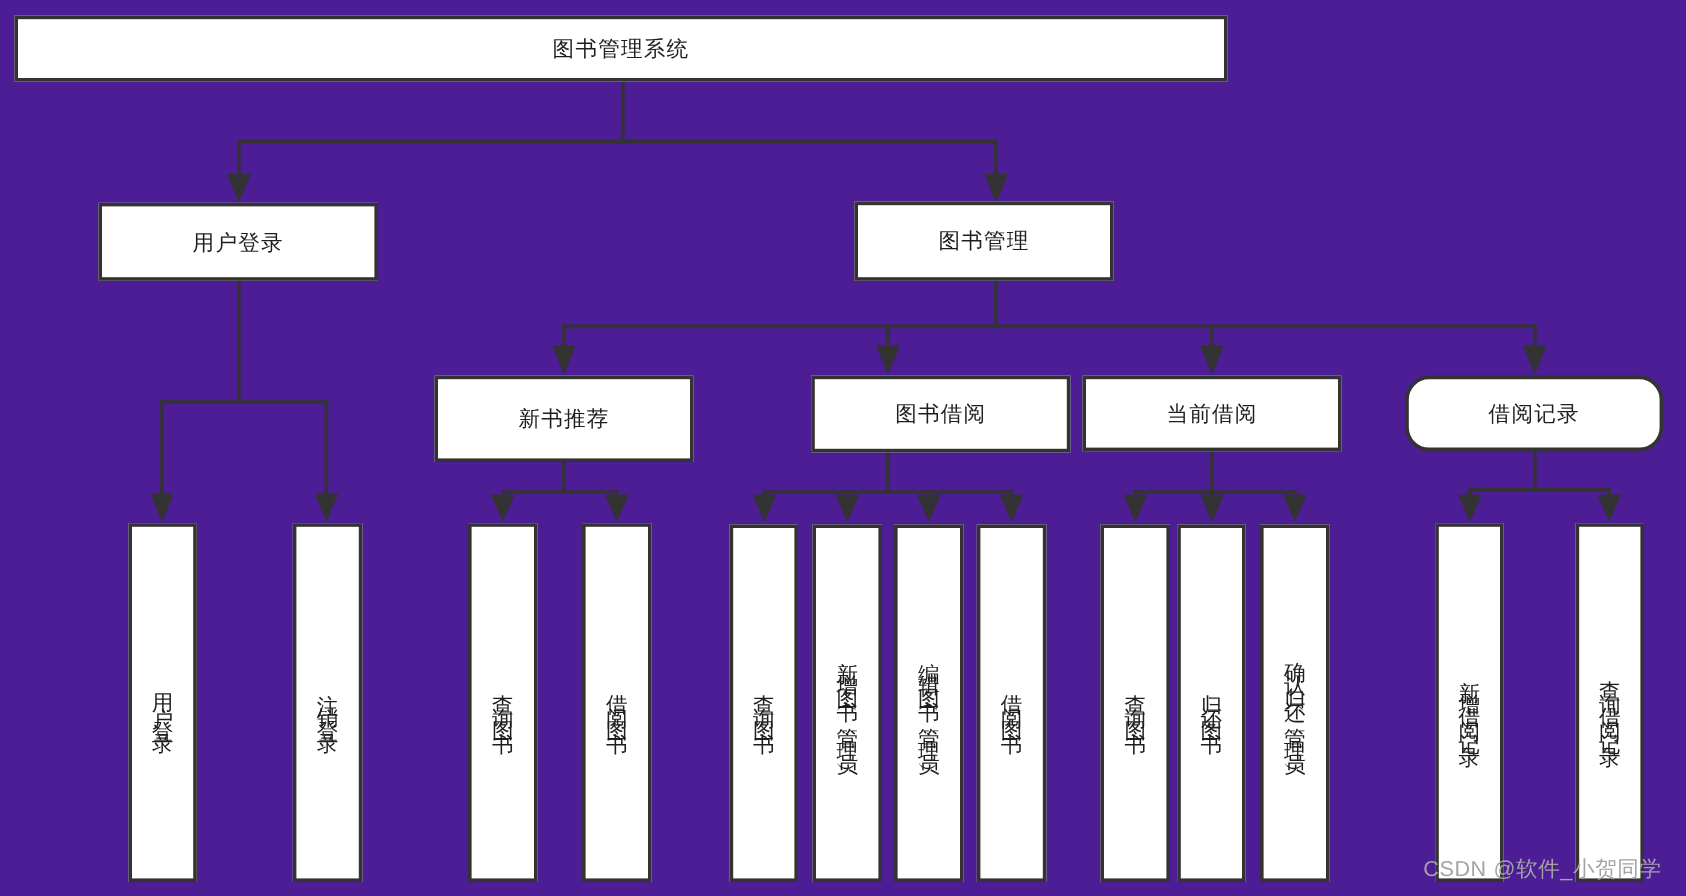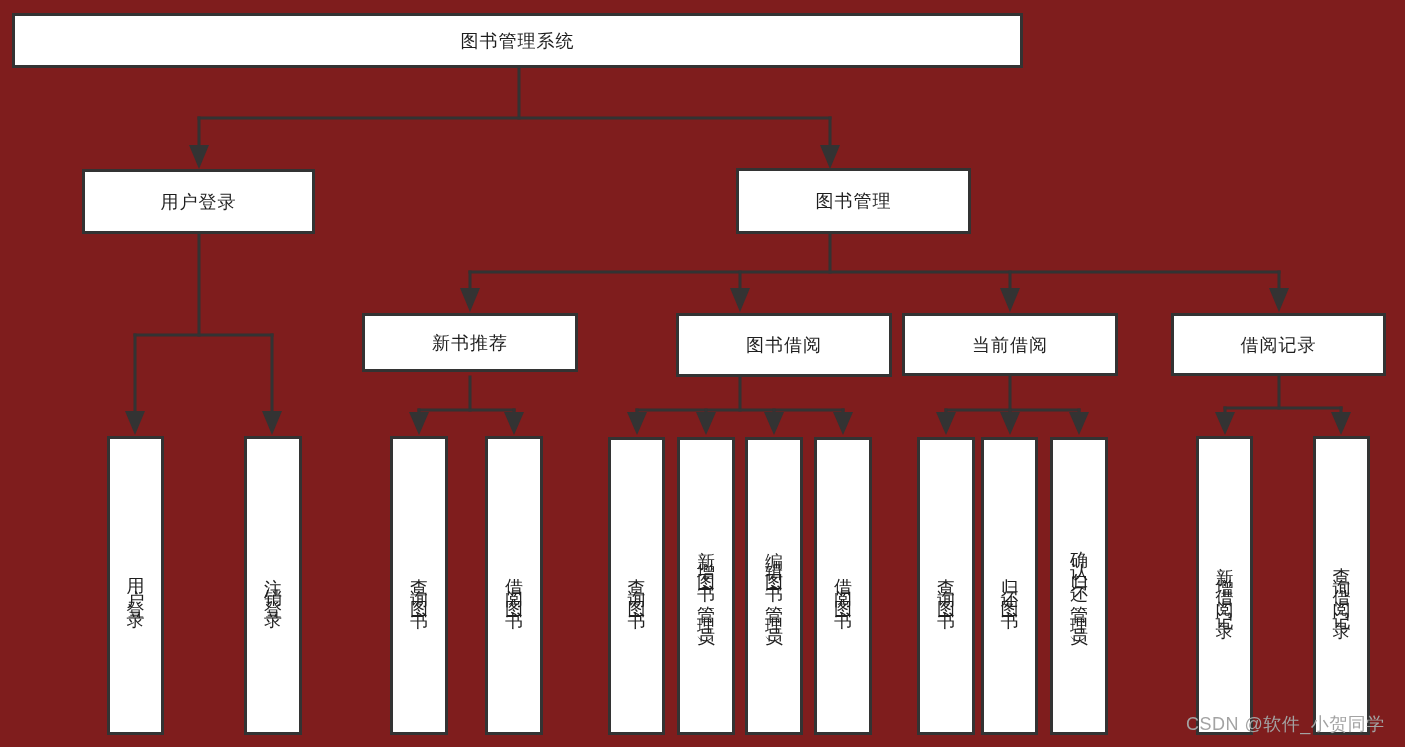--- a/index.html
+++ b/index.html
@@ -1,19 +1,19 @@
 <!DOCTYPE html>
 <html><head>
 <meta charset="utf-8">
 <style>
   html,body{margin:0;padding:0;background:#ffffff;}
   .canvas{
     position:relative;
     width:1405px;height:747px;
-    background:#7f1d1d;
+    background:#4c1d95;
     font-family:"Liberation Sans","DejaVu Sans",sans-serif;
     overflow:hidden;
   }
   .connectors{
     position:absolute;left:0;top:0;width:1405px;height:747px;
     pointer-events:none;
   }
   .node{
     position:absolute;
     box-sizing:border-box;
@@ -112,26 +112,26 @@
       <line x1="1225" y1="408" x2="1225" y2="413"></line>
       <polygon points="1215,412 1235,412 1225,435" stroke="none"></polygon>
       <line x1="1341" y1="408" x2="1341" y2="413"></line>
       <polygon points="1331,412 1351,412 1341,435" stroke="none"></polygon>
     </g>
   </svg>
 
   <div class="node hbox" style="left:12px;top:13px;width:1011px;height:55px;">图书管理系统</div>
 
   <div class="node hbox" style="left:82px;top:169px;width:233px;height:65px;">用户登录</div>
-  <div class="node hbox" style="left:712px;top:168px;width:235px;height:66px;margin-left:24px;">图书管理</div>
+  <div class="node hbox" style="left:712px;top:168px;width:216px;height:66px;">图书管理</div>
 
-  <div class="node hbox" style="left:362px;top:313px;width:216px;height:59px;">新书推荐</div>
+  <div class="node hbox" style="left:362px;top:313px;width:216px;height:72px;">新书推荐</div>
   <div class="node hbox" style="left:632px;top:313px;width:216px;height:64px;margin-left:44px;">图书借阅</div>
   <div class="node hbox" style="left:902px;top:313px;width:216px;height:63px;">当前借阅</div>
-  <div class="node hbox" style="left:1171px;top:313px;width:215px;height:63px;">借阅记录</div>
+  <div class="node hbox" style="left:1171px;top:313px;width:215px;height:63px;border-radius:20px;">借阅记录</div>
 
   <div class="node vbox" style="left:107px;top:436px;width:57px;height:299px;">
     <span class="vtext">用户登录</span>
   </div>
   <div class="node vbox" style="left:244px;top:436px;width:58px;height:299px;">
     <span class="vtext">注销登录</span>
   </div>
 
   <div class="node vbox" style="left:390px;top:436px;width:58px;height:299px;">
     <span class="vtext">查询图书</span>

